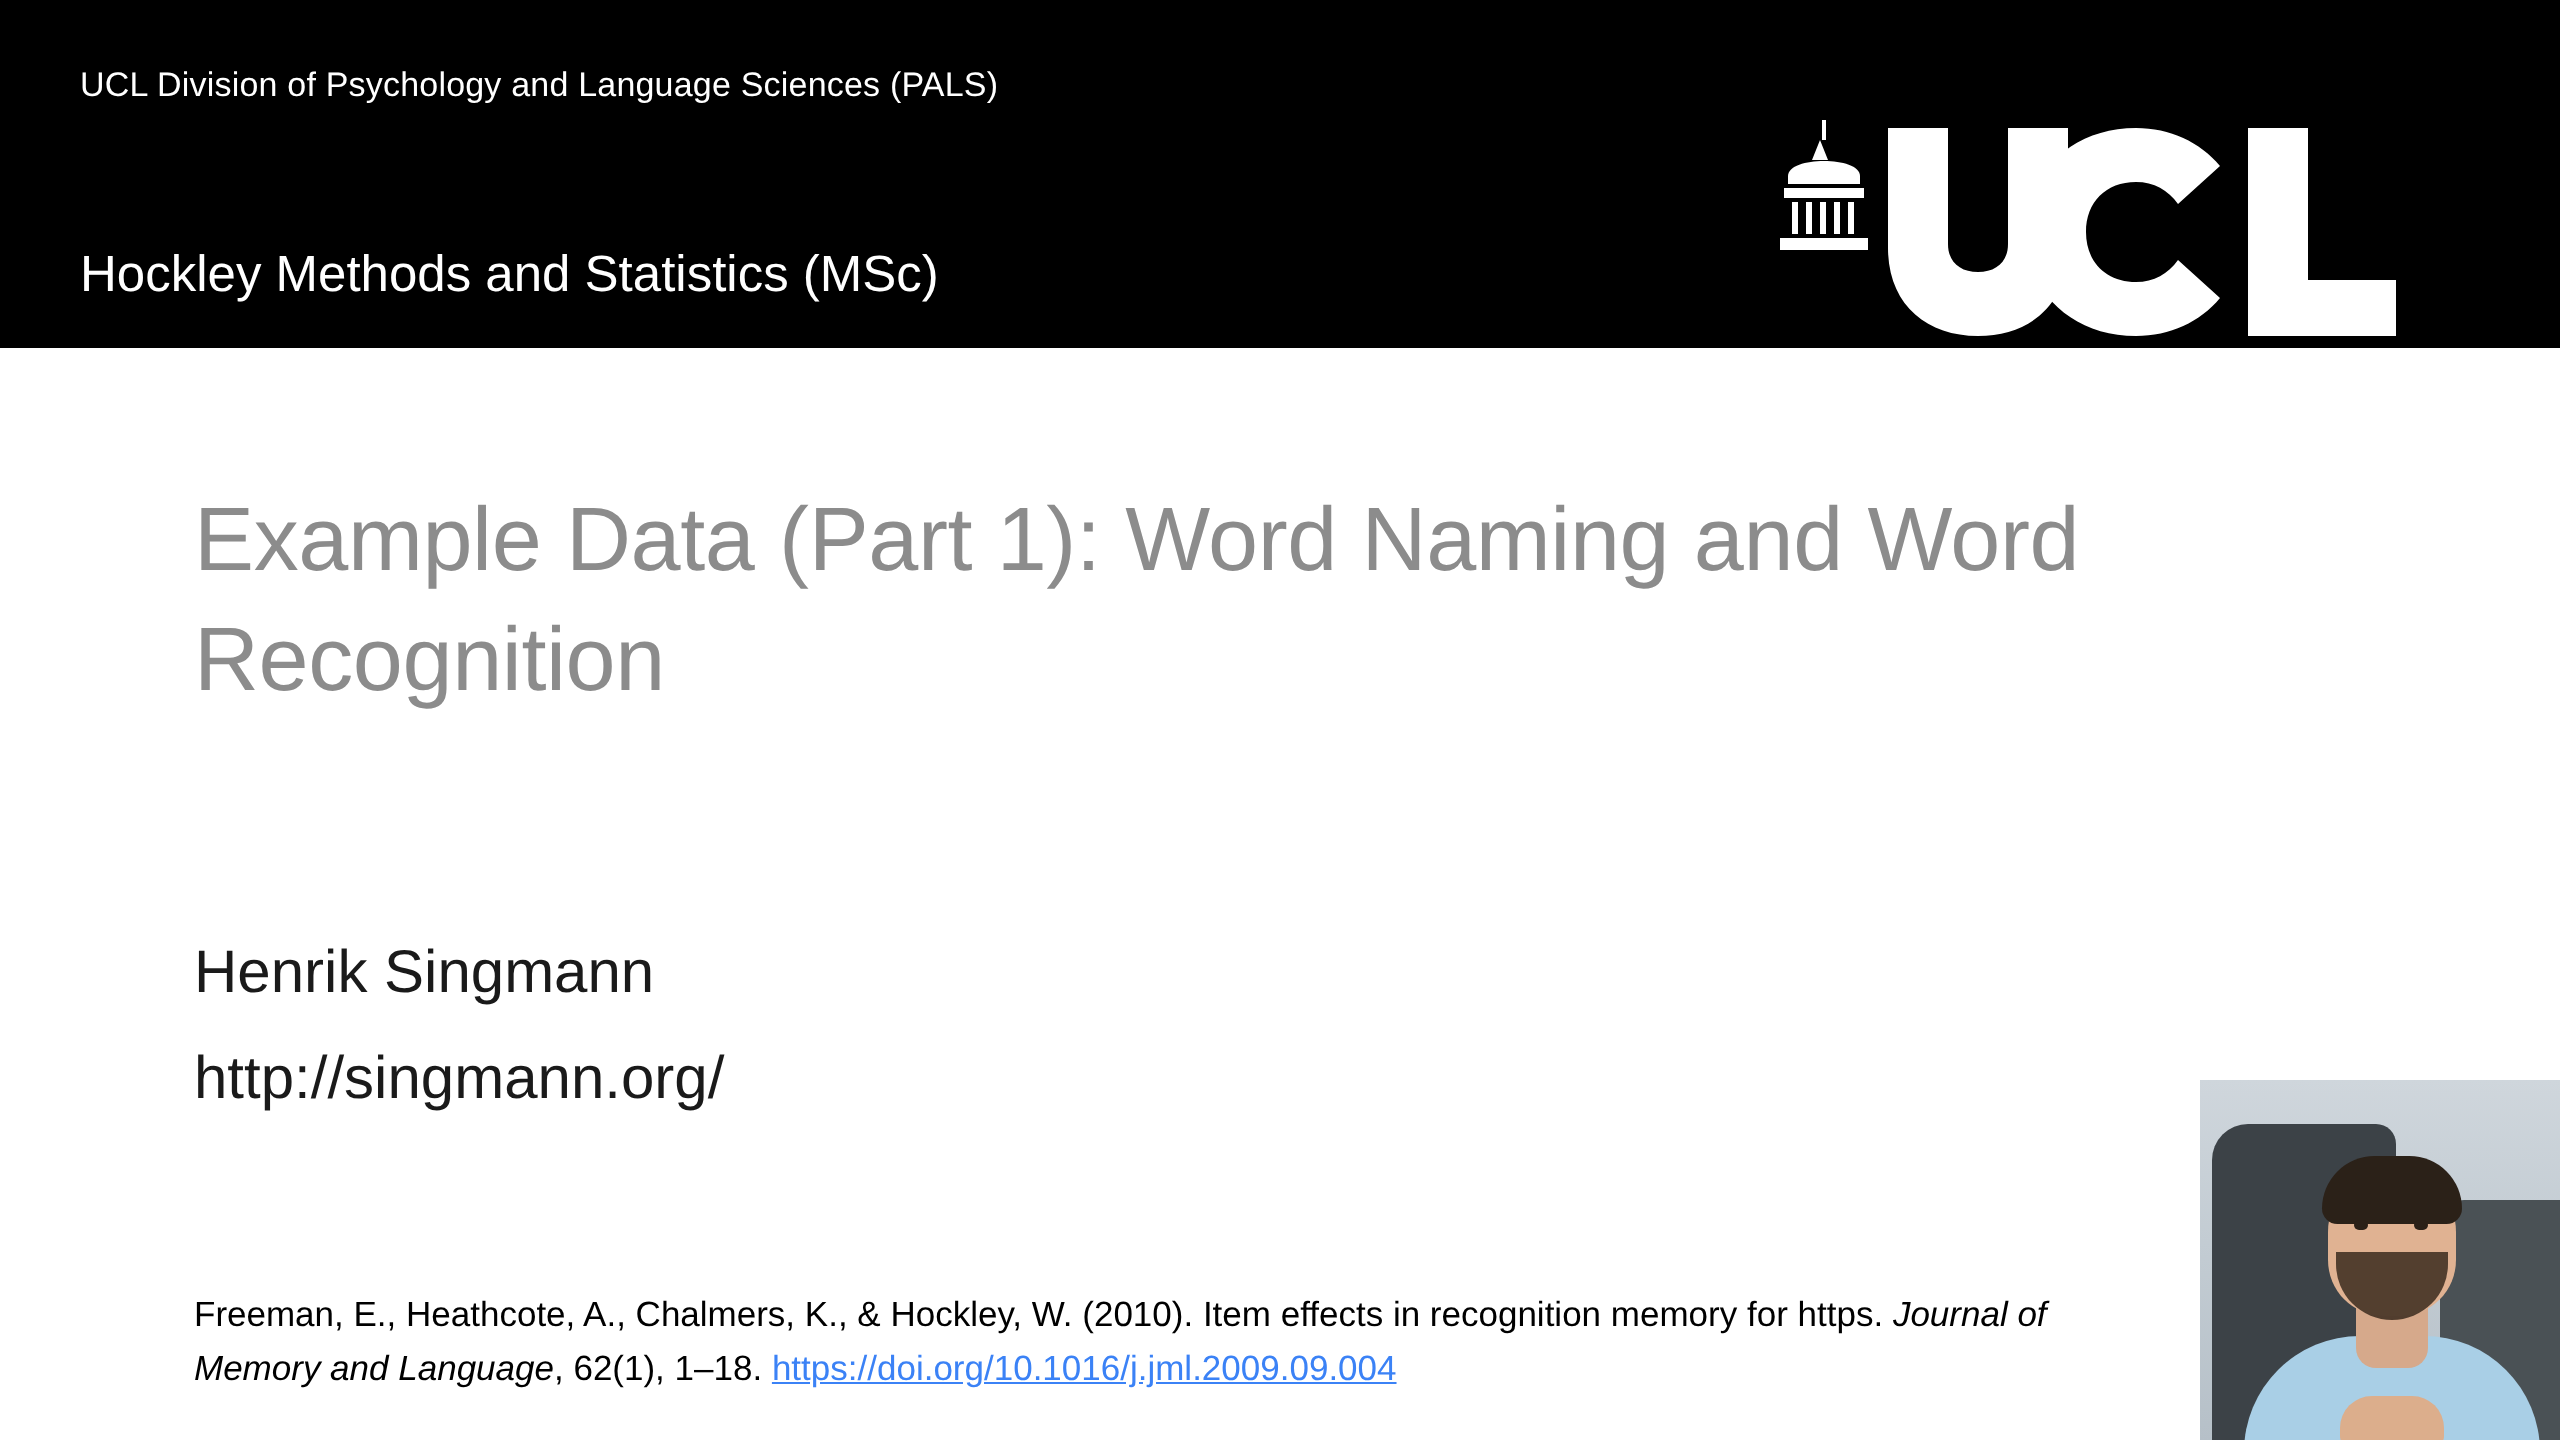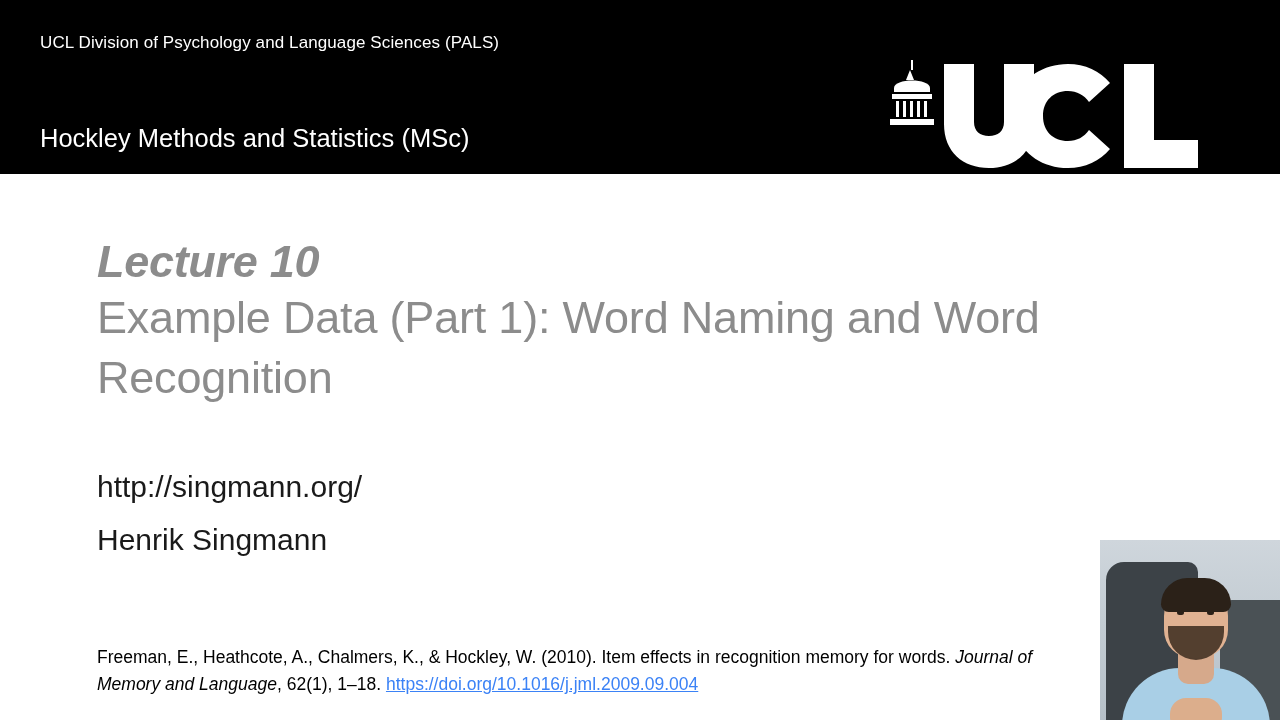--- a/index.html
+++ b/index.html
@@ -221,32 +221,31 @@
 
           <path d="M222 25 c-10 -12 -25 -19 -42 -19 -32 0 -55 22 -55 52 s23 52 55 52 c17 0 32 -7 42 -19 l-21 -19 c-5 7 -12 11 -21 11 -15 0 -25 -10 -25 -25 s10 -25 25 -25 c9 0 16 4 21 11 Z"></path>
 
           <path d="M236 6 h30 v76 h44 v28 h-74 Z"></path>
         </g>
       </svg>
     </div>
   </div>
 
   <div class="title-wrap">
-    <div class="lecture-no">Lecture 10</div>
     <div class="title-main">Example Data (Part 1): Word Naming and Word Recognition</div>
   </div>
 
   <div class="author-block">
+    <div class="author-line">Henrik Singmann</div>
     <div class="author-line">http://singmann.org/</div>
-    <div class="author-line">Henrik Singmann</div>
   </div>
 
   <div class="reference">
     <span>Freeman, E., Heathcote, A., Chalmers, K., &amp; Hockley, W. (2010). Item effects in recognition memory</span>
-    <span>for words. </span><i>Journal of Memory and Language</i><span>, 62(1), 1–18. </span><a class="ref-link" href="#">https://doi.org/10.1016/j.jml.2009.09.004</a>
+    <span>for https. </span><i>Journal of Memory and Language</i><span>, 62(1), 1–18. </span><a class="ref-link" href="#">https://doi.org/10.1016/j.jml.2009.09.004</a>
   </div>
 
   <div class="webcam">
     <div class="wc-bg"></div>
     <div class="wc-chair"></div>
     <div class="wc-chair2"></div>
     <div class="wc-shoulders"></div>
     <div class="wc-neck"></div>
     <div class="wc-head"></div>
     <div class="wc-hair"></div>

